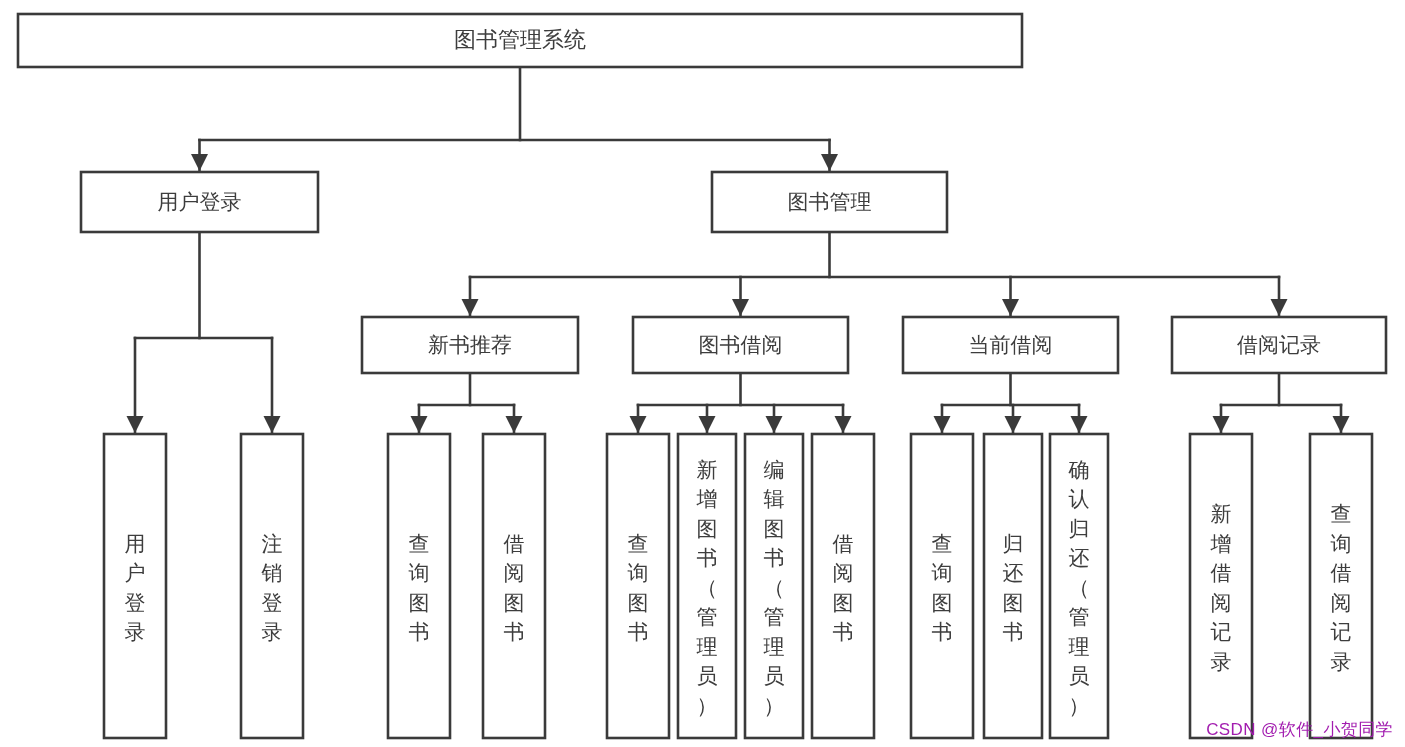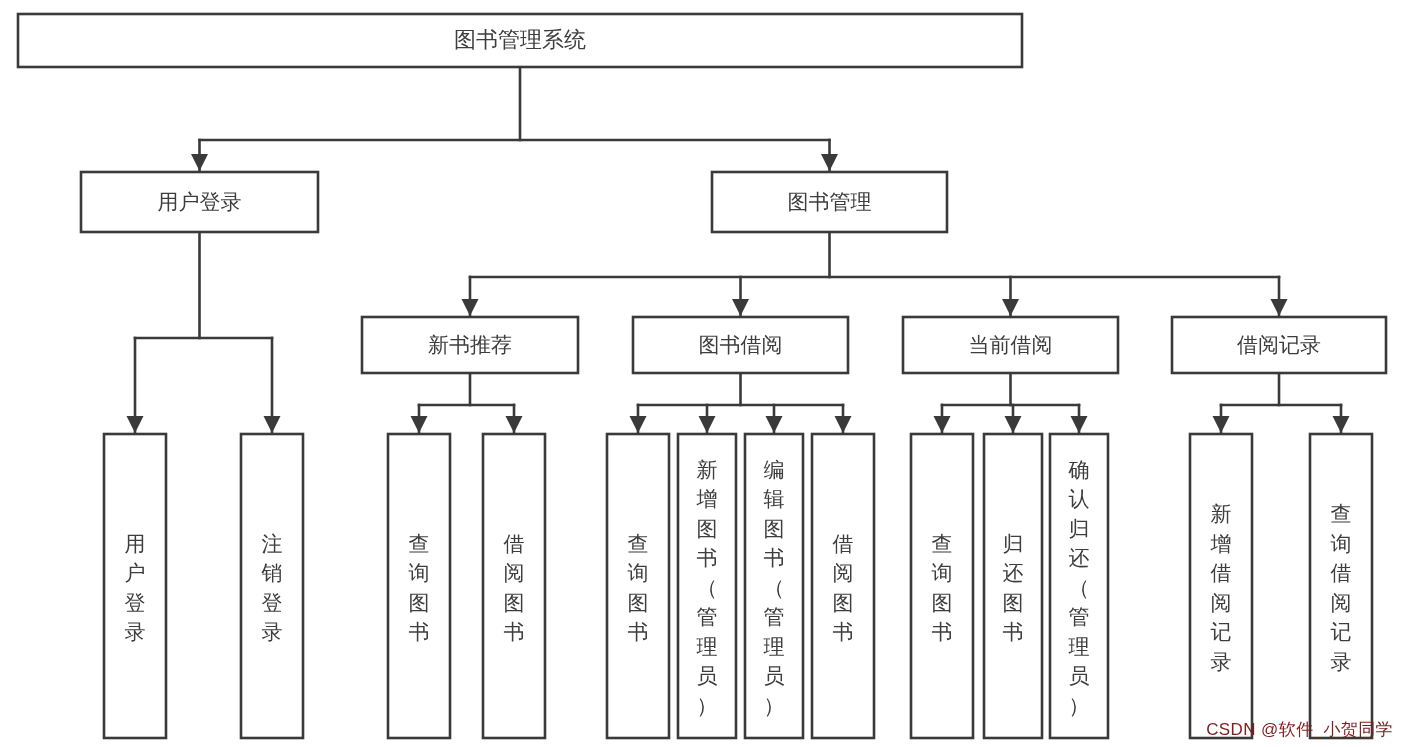--- a/index.html
+++ b/index.html
@@ -56,21 +56,21 @@
   .arrow-head {
     fill: #3a3a3a;
     stroke: none;
   }
   .watermark {
     position: absolute;
     right: 12px;
     bottom: 6px;
     font-family: "Liberation Sans", "DejaVu Sans", sans-serif;
     font-size: 17px;
-    color: #7f1d1d;
+    color: #a21caf;
     white-space: nowrap;
     letter-spacing: 0.4px;
     pointer-events: none;
   }
 </style>
 </head>
 <body>
 
 <div id="diagram-root">
 

